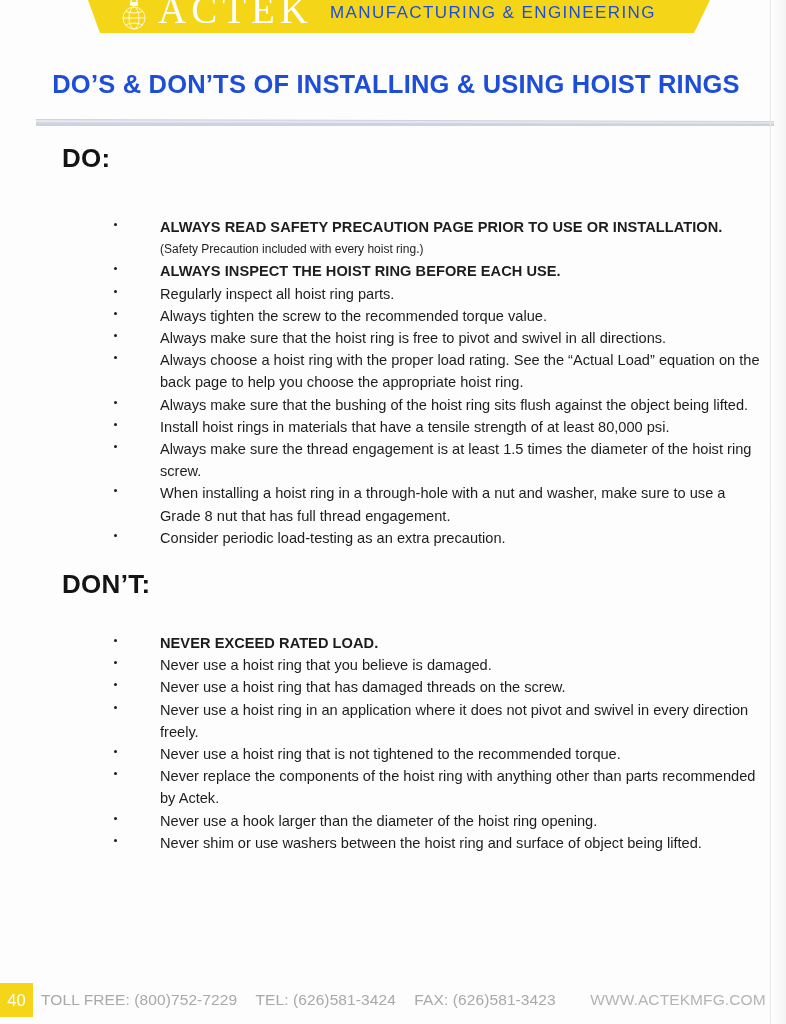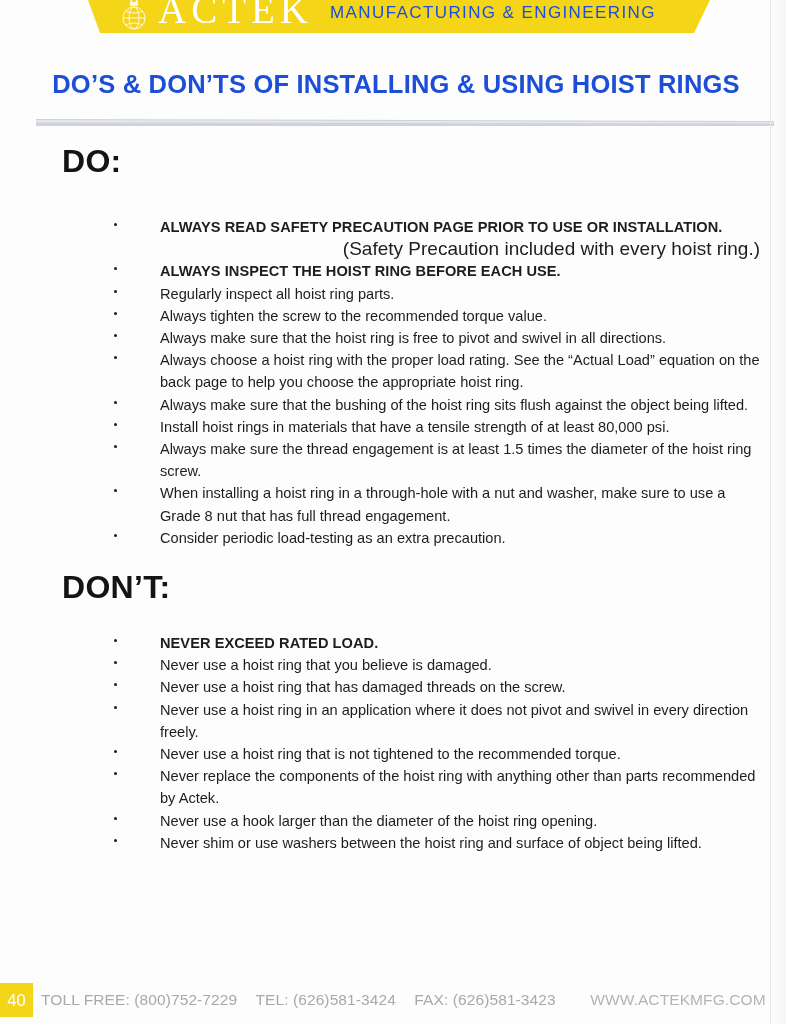--- a/index.html
+++ b/index.html
@@ -109,21 +109,21 @@
     position: absolute;
     left: 36px;
     top: 118px;
     width: 738px;
     height: 9px;
   }
 
   
   .section-heading {
     position: absolute;
-    font-size: 32px;
+    font-size: 26px;
     font-weight: bold;
     color: #141414;
     letter-spacing: 0.3px;
   }
   #heading-do   { left: 62px; top: 143px; }
   #heading-dont { left: 62px; top: 569px; }
 
   .bullet-list {
     position: absolute;
     left: 0;
@@ -153,24 +153,23 @@
     font-size: 14.6px;
     line-height: 22.2px;
     color: #1d1d1d;
   }
   .bullet-text.strong {
     font-weight: bold;
     letter-spacing: 0.05px;
   }
   .bullet-subnote {
     display: block;
-    font-size: 19px;
+    font-size: 12px;
     line-height: 22.2px;
     color: #1d1d1d;
-    text-align: right;
   }
 
   
   .footer {
     position: absolute;
     left: 0;
     top: 983px;
     width: 786px;
     height: 41px;
   }

